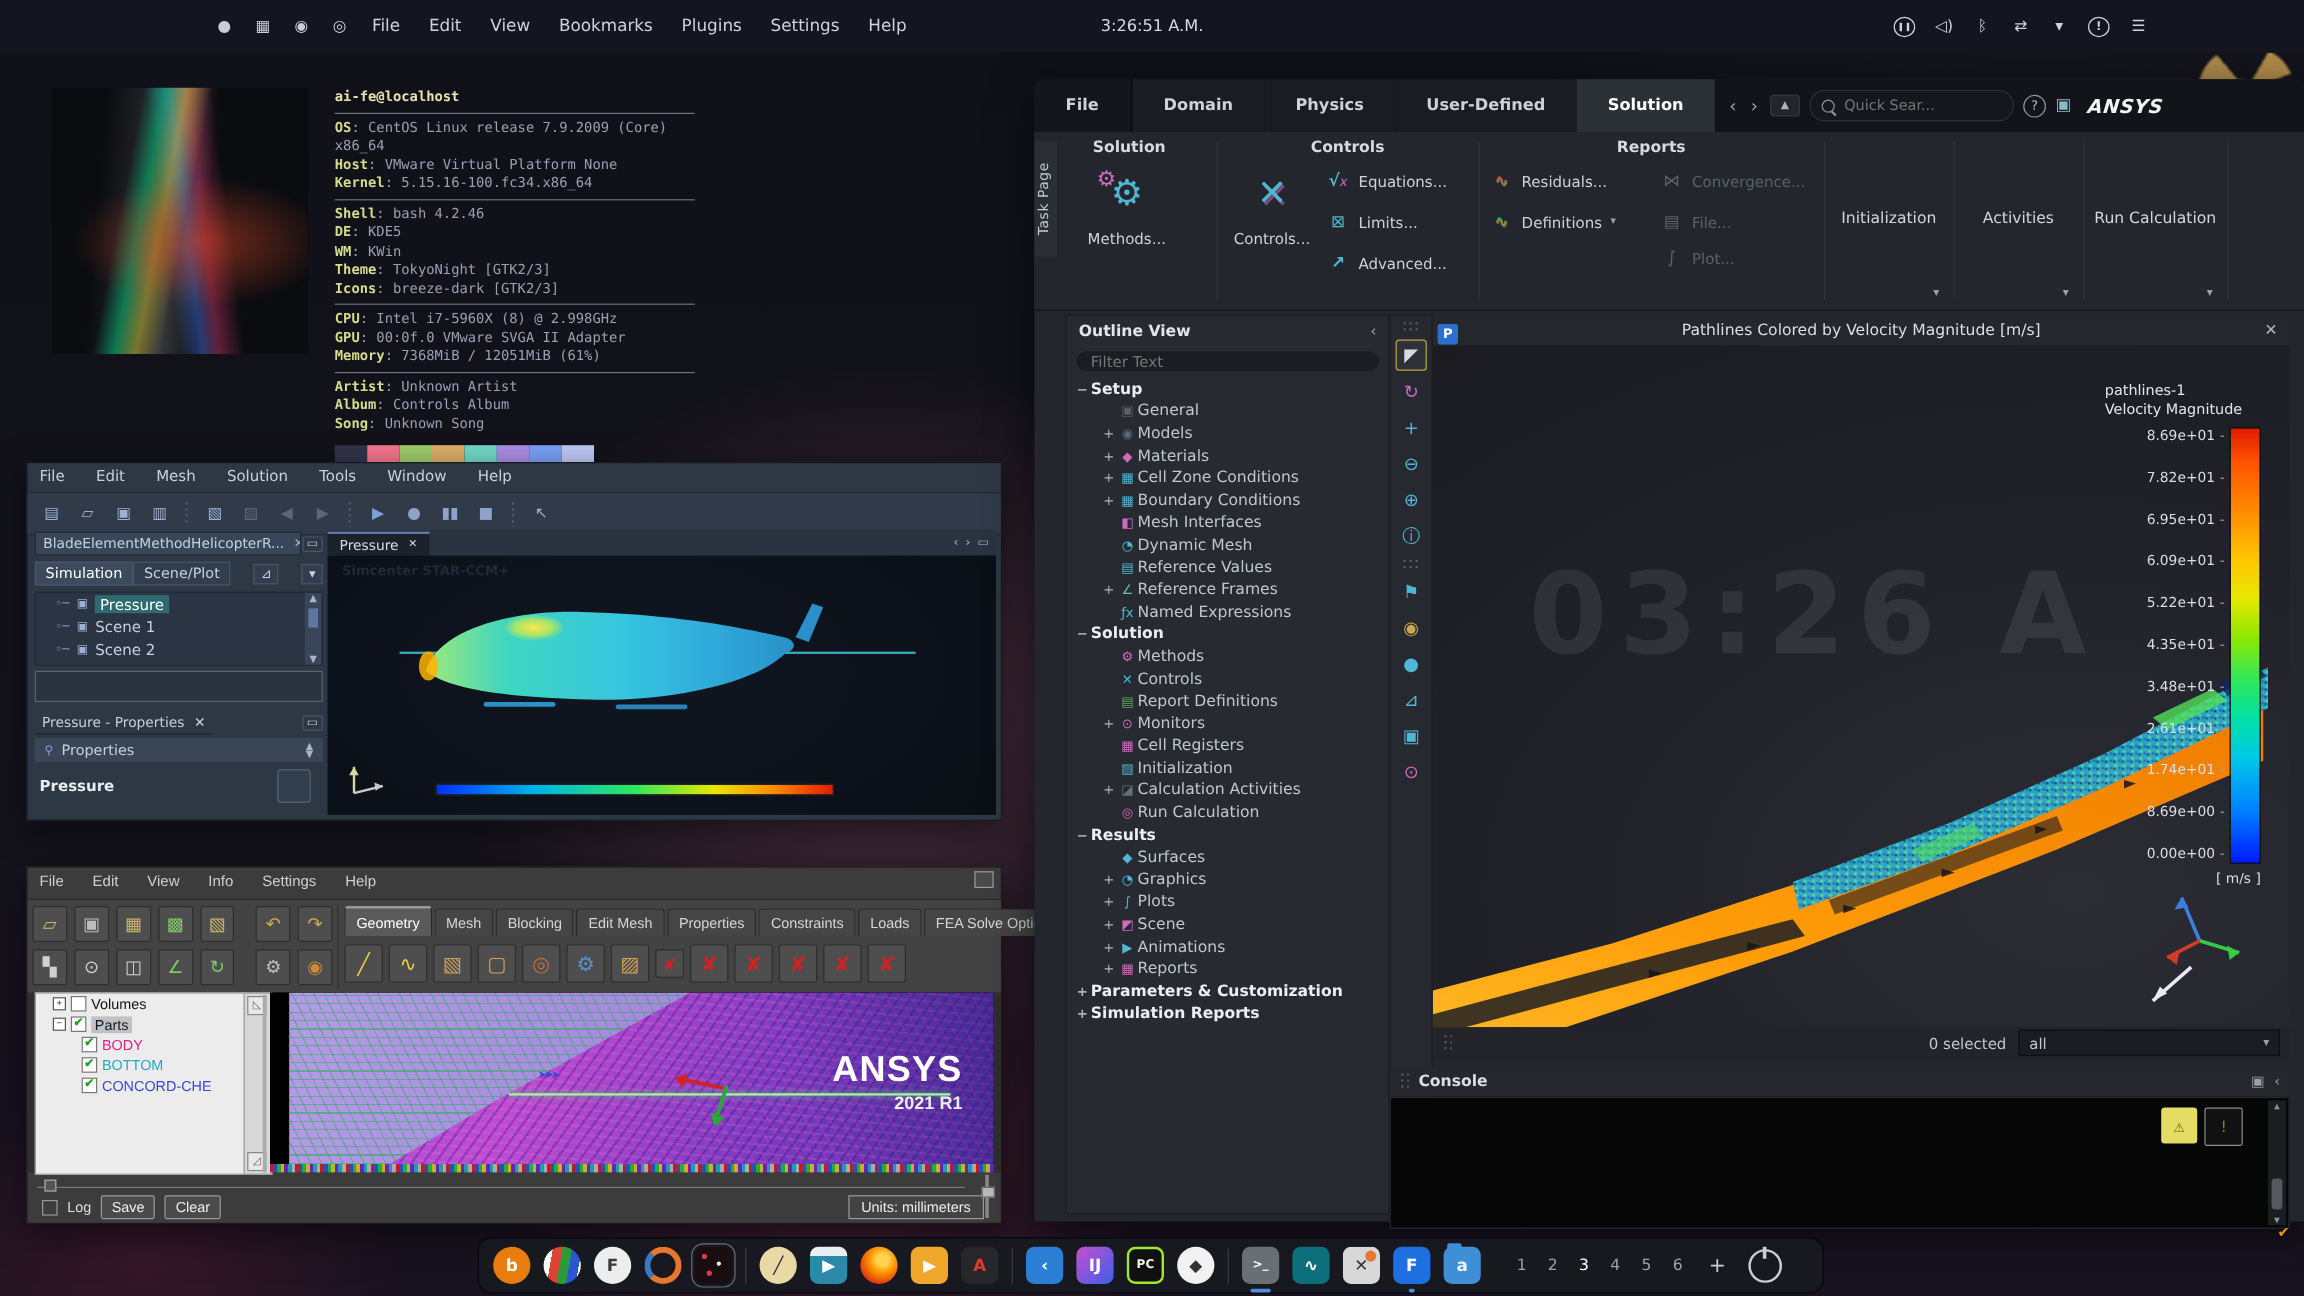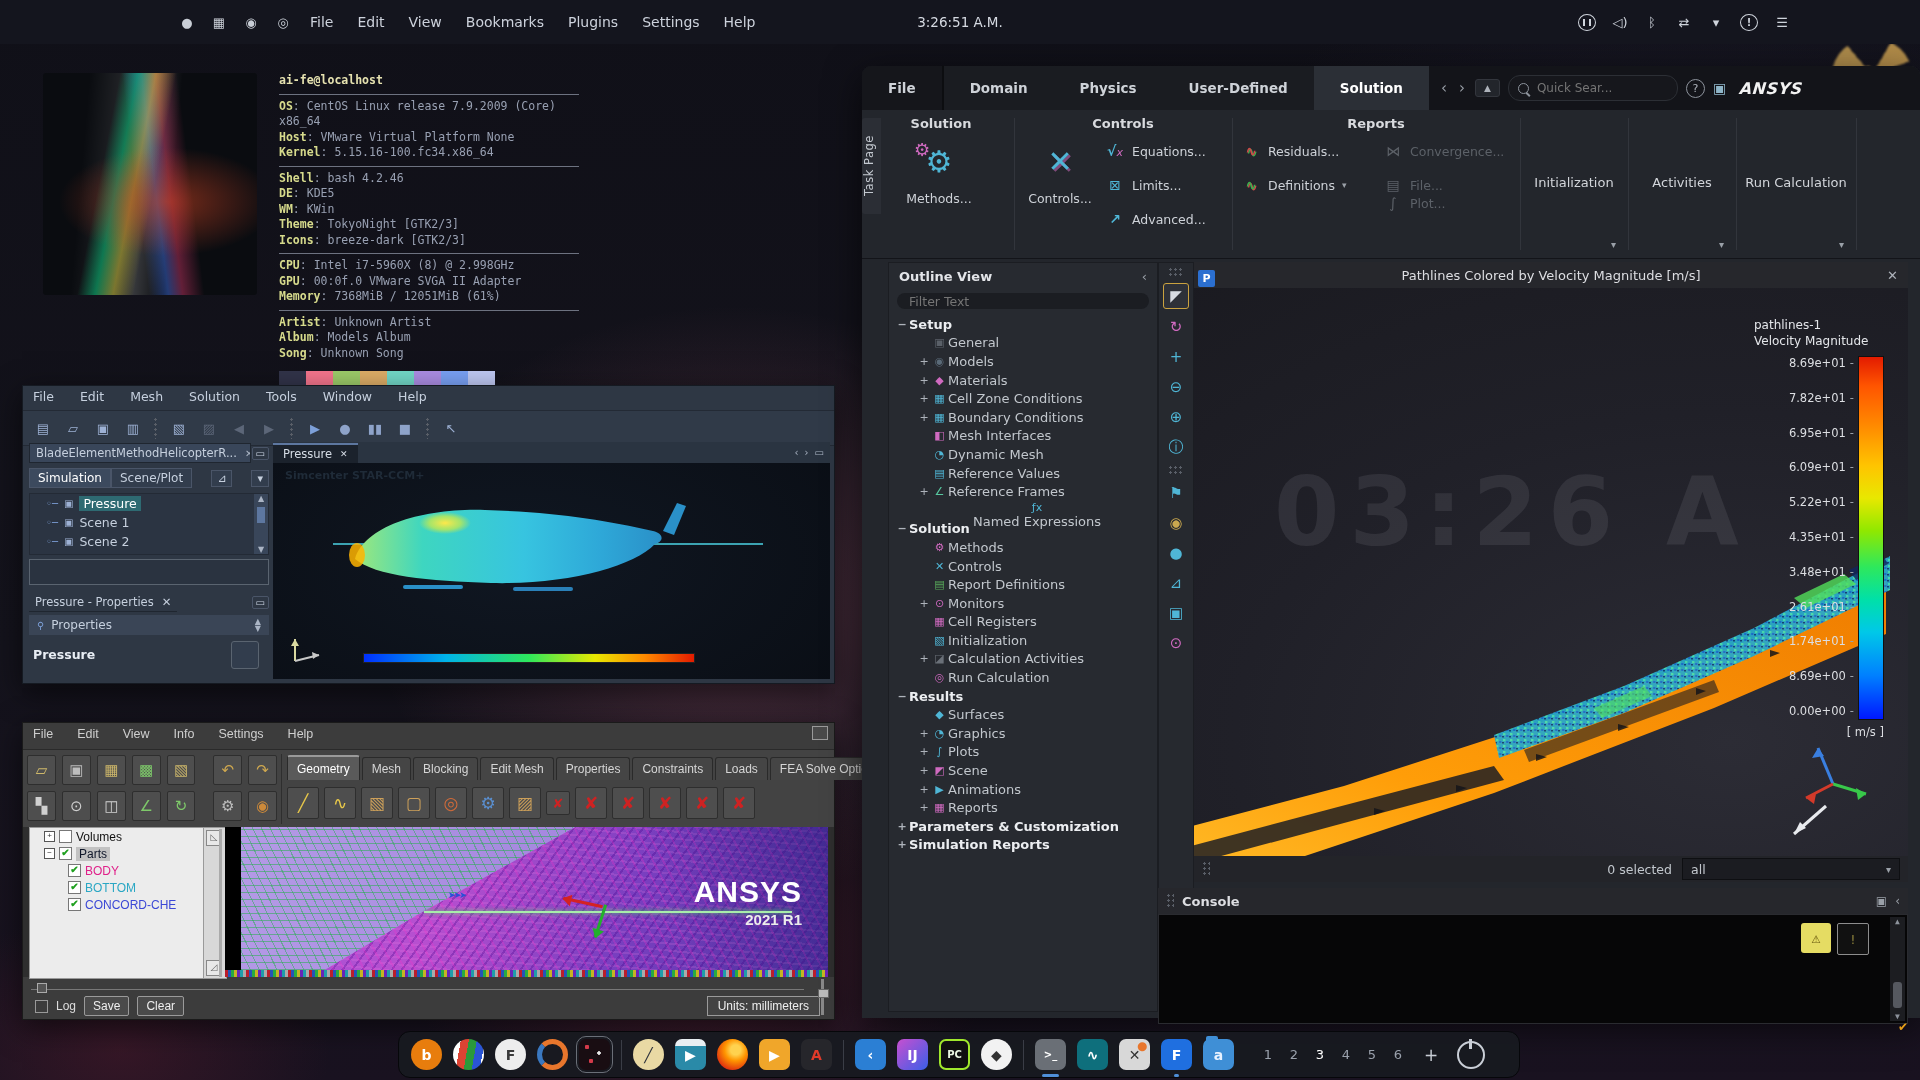--- a/index.html
+++ b/index.html
@@ -351,21 +351,21 @@
             <div class="nf-row"><span class="nf-label">Theme</span><span class="nf-colon">: </span><span class="nf-value">TokyoNight [GTK2/3]</span></div>
             <div class="nf-row"><span class="nf-label">Icons</span><span class="nf-colon">: </span><span class="nf-value">breeze-dark [GTK2/3]</span></div>
           </div>
           <div class="nf-group">
             <div class="nf-row"><span class="nf-label">CPU</span><span class="nf-colon">: </span><span class="nf-value">Intel i7-5960X (8) @ 2.998GHz</span></div>
             <div class="nf-row"><span class="nf-label">GPU</span><span class="nf-colon">: </span><span class="nf-value">00:0f.0 VMware SVGA II Adapter</span></div>
             <div class="nf-row"><span class="nf-label">Memory</span><span class="nf-colon">: </span><span class="nf-value">7368MiB / 12051MiB (61%)</span></div>
           </div>
           <div class="nf-group">
             <div class="nf-row"><span class="nf-label">Artist</span><span class="nf-colon">: </span><span class="nf-value">Unknown Artist</span></div>
-            <div class="nf-row"><span class="nf-label">Album</span><span class="nf-colon">: </span><span class="nf-value">Models Album</span></div>
+            <div class="nf-row"><span class="nf-label">Album</span><span class="nf-colon">: </span><span class="nf-value">Controls Album</span></div>
             <div class="nf-row"><span class="nf-label">Song</span><span class="nf-colon">: </span><span class="nf-value">Unknown Song</span></div>
           </div>
         </div>
       <div id="nf-palette">
           <span class="nf-sw" style="background: rgb(50, 52, 74);"></span>
           <span class="nf-sw" style="background: rgb(247, 118, 142);"></span>
           <span class="nf-sw" style="background: rgb(158, 206, 106);"></span>
           <span class="nf-sw" style="background: rgb(224, 175, 104);"></span>
           <span class="nf-sw" style="background: rgb(115, 218, 202);"></span>
           <span class="nf-sw" style="background: rgb(173, 142, 230);"></span>
@@ -439,21 +439,21 @@
             <span class="i-caret" style="font-size:9px;color:#9aa0a8;"></span>
           </div>
         <div class="rb-small dis" style="top:28px;left:148px;">
             <span class="ri ri-conv"></span>
             <span>Convergence...</span>
           </div>
         <div class="rb-small dis" style="top:62px;left:148px;">
             <span class="ri ri-filed"></span>
             <span>File...</span>
           </div>
-        <div class="rb-small dis" style="top:80px;left:148px;">
+        <div class="rb-small dis" style="top:92px;left:148px;">
             <span class="ri ri-plotd"></span>
             <span>Plot...</span>
           </div>
       </div>
       <div class="rb-sep" style="left:658px;"></div>
       <div class="rb-coll" style="left:660px;width:104px;">
         <span class="lbl">Initialization</span>
           <span class="i-caret"></span>
       </div>
       <div class="rb-sep" style="left:766px;"></div>
@@ -522,21 +522,21 @@
           <div class="tree-row" style="padding-left: 28px;">
             <span class="tree-exp"></span>
             <span class="tree-ico" style="color: rgb(79, 182, 214);">▤</span>
             <span class="tree-label">Reference Values</span>
           </div>
           <div class="tree-row" style="padding-left: 28px;">
             <span class="tree-exp">+</span>
             <span class="tree-ico" style="color: rgb(88, 200, 160);">∠</span>
             <span class="tree-label">Reference Frames</span>
           </div>
-          <div class="tree-row" style="padding-left: 28px; flex-direction: column;">
+          <div class="tree-row" style="padding-left: 28px;">
             <span class="tree-exp"></span>
             <span class="tree-ico" style="color: rgb(79, 182, 214);">ƒx</span>
             <span class="tree-label">Named Expressions</span>
           </div>
           <div class="tree-row bold" style="padding-left: 6px;">
             <span class="tree-exp">−</span>
             <span class="tree-label">Solution</span>
           </div>
           <div class="tree-row" style="padding-left: 28px;">
             <span class="tree-exp"></span>

